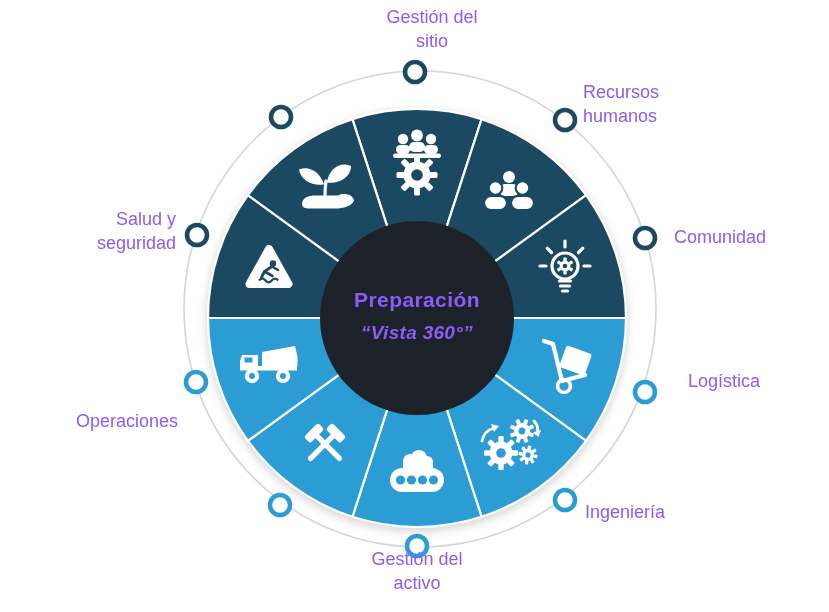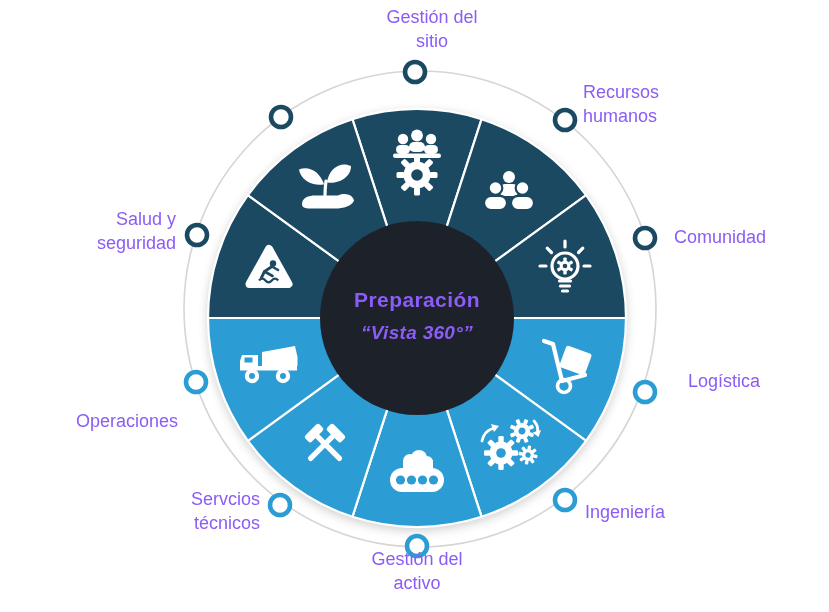--- a/index.html
+++ b/index.html
@@ -226,19 +226,17 @@
 
 <div class="label lbl-0 lbl-center">Gestión del
 sitio</div>
 <div class="label lbl-1 lbl-left">Recursos
 humanos</div>
 <div class="label lbl-2 lbl-left">Comunidad</div>
 <div class="label lbl-3 lbl-left">Logística</div>
 <div class="label lbl-4 lbl-left">Ingeniería</div>
 <div class="label lbl-5 lbl-center">Gestión del
 activo</div>
-<div class="label lbl-6 lbl-right">Servcios
-técnicos</div>
 <div class="label lbl-7 lbl-right">Operaciones</div>
 <div class="label lbl-8 lbl-right">Salud y
 seguridad</div>
 
 </div>
 
 </body></html>

